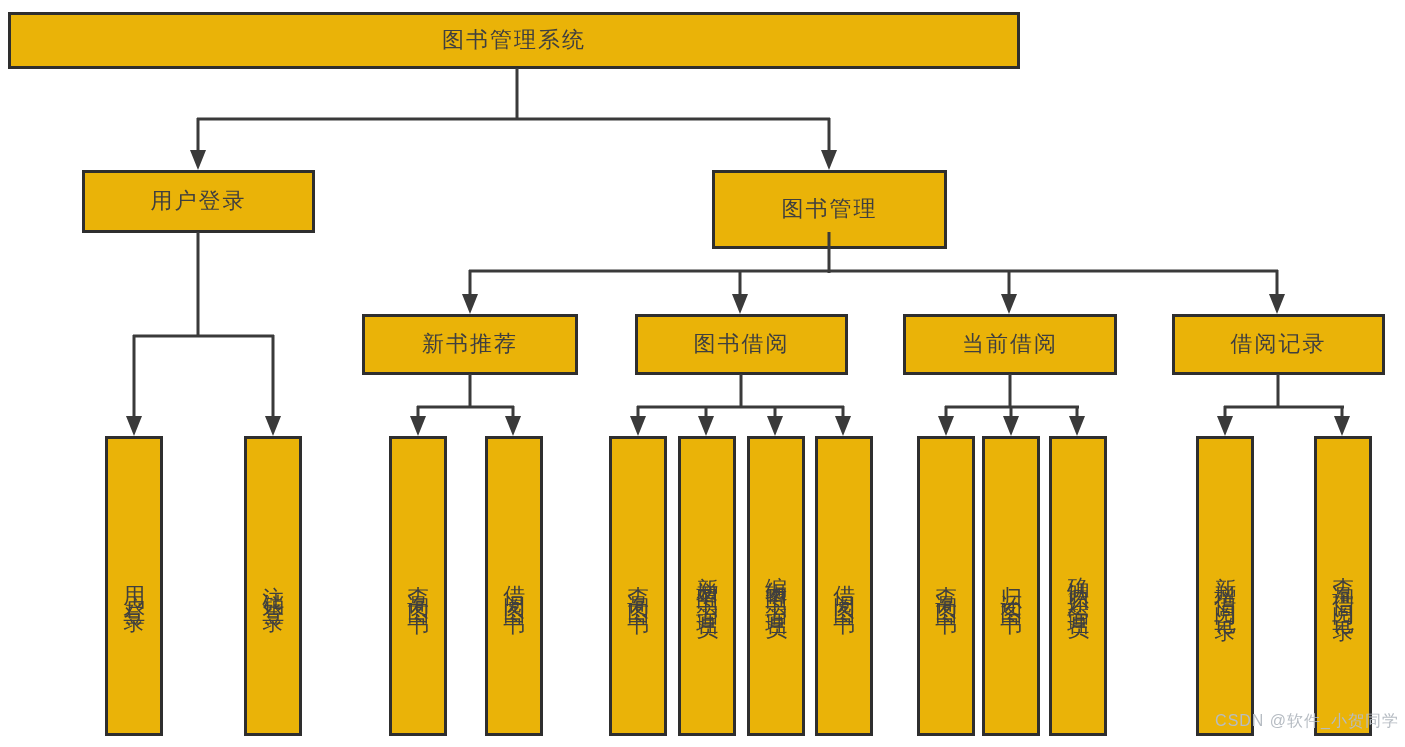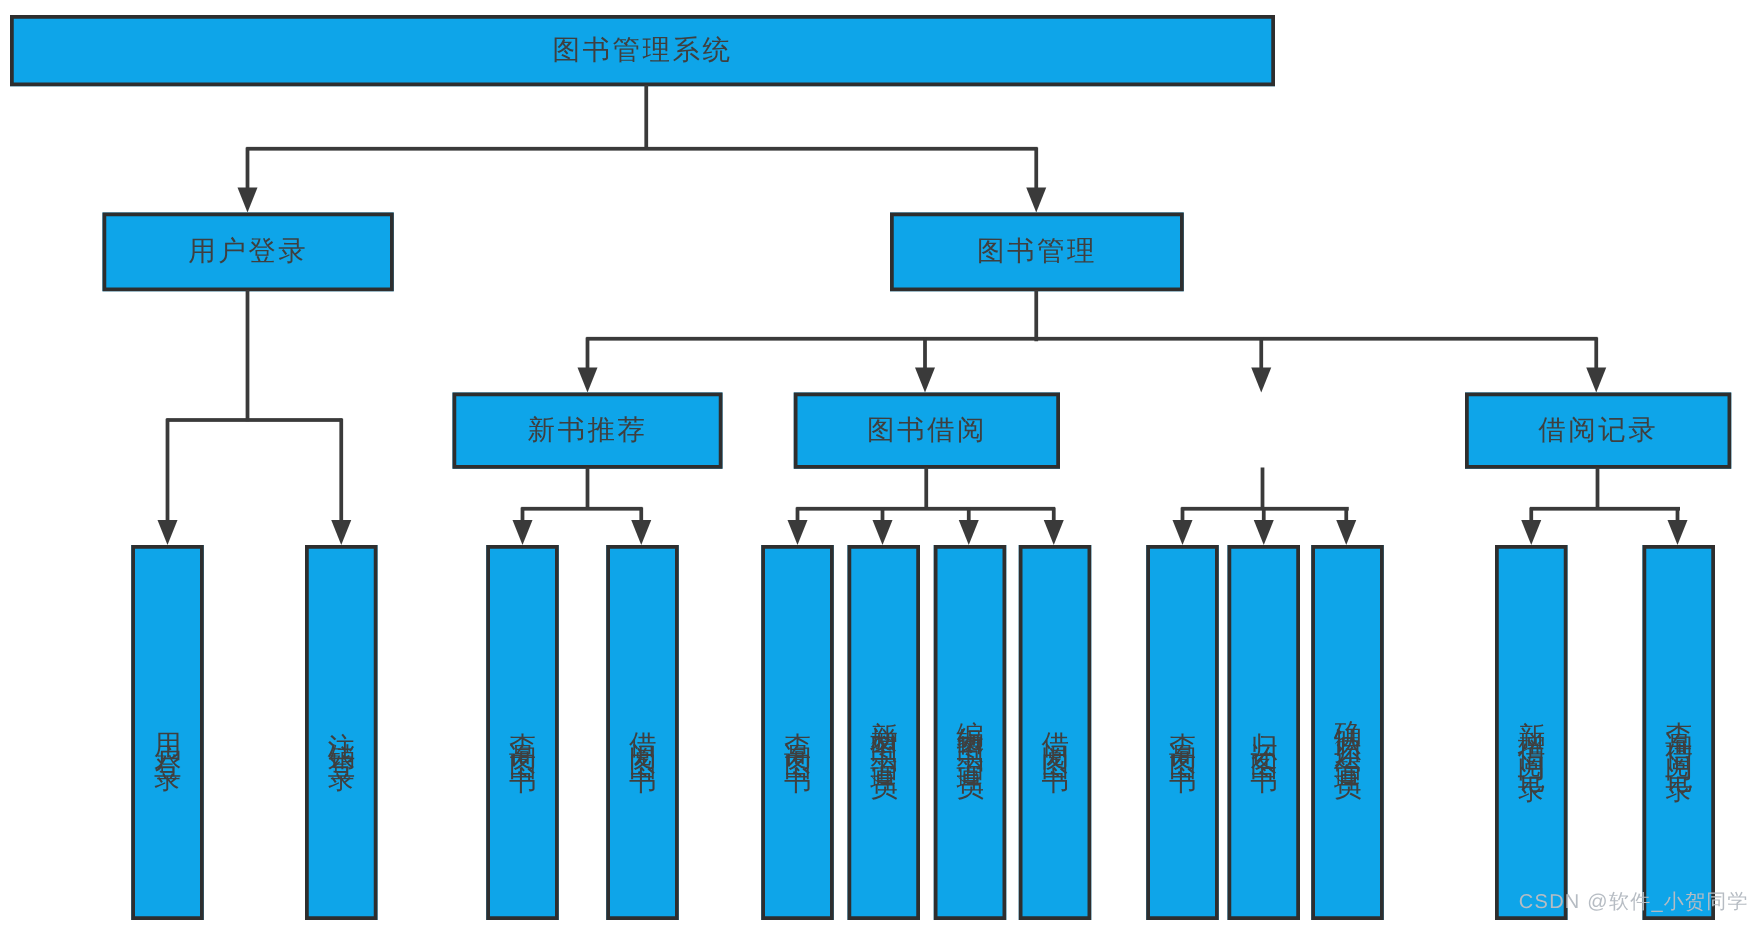--- a/index.html
+++ b/index.html
@@ -10,21 +10,21 @@
   .canvas{
     position:relative;
     width:1405px;
     height:747px;
     background:#ffffff;
     overflow:hidden;
   }
   .box{
     position:absolute;
     box-sizing:border-box;
-    background:#0ea5e9;
+    background:#eab308;
     border:3px solid #2e2e2e;
     color:#3f3f3f;
     display:flex;
     align-items:center;
     justify-content:center;
     font-size:22px;
     letter-spacing:2px;
     text-align:center;
     line-height:1.2;
   }
@@ -73,21 +73,21 @@
   <div class="box" style="left:8px;top:12px;width:1012px;height:57px;">图书管理系统</div>
 
   <div class="vline" style="left:517px;top:68px;height:52px;"></div>
   <div class="hline" style="left:197px;top:119px;width:633px;"></div>
   <div class="vline" style="left:198px;top:118px;height:36px;"></div>
   <div class="arrow" style="left:198px;top:150px;"></div>
   <div class="vline" style="left:829px;top:118px;height:36px;"></div>
   <div class="arrow" style="left:829px;top:150px;"></div>
 
   <div class="box" style="left:82px;top:170px;width:233px;height:63px;">用户登录</div>
-  <div class="box" style="left:712px;top:170px;width:235px;height:63px;">图书管理</div>
+  <div class="box" style="left:712px;top:170px;width:235px;height:79px;">图书管理</div>
 
   <div class="vline" style="left:198px;top:232px;height:105px;"></div>
   <div class="hline" style="left:133px;top:336px;width:141px;"></div>
   <div class="vline" style="left:134px;top:335px;height:83px;"></div>
   <div class="arrow" style="left:134px;top:416px;"></div>
   <div class="vline" style="left:273px;top:335px;height:83px;"></div>
   <div class="arrow" style="left:273px;top:416px;"></div>
 
   <div class="vline" style="left:829px;top:232px;height:41px;"></div>
   <div class="hline" style="left:469px;top:271px;width:809px;"></div>
@@ -95,20 +95,21 @@
   <div class="arrow" style="left:470px;top:294px;"></div>
   <div class="vline" style="left:740px;top:270px;height:26px;"></div>
   <div class="arrow" style="left:740px;top:294px;"></div>
   <div class="vline" style="left:1009px;top:270px;height:26px;"></div>
   <div class="arrow" style="left:1009px;top:294px;"></div>
   <div class="vline" style="left:1277px;top:270px;height:26px;"></div>
   <div class="arrow" style="left:1277px;top:294px;"></div>
 
   <div class="box" style="left:635px;top:314px;width:213px;height:61px;">图书借阅</div>
   <div class="box" style="left:362px;top:314px;width:216px;height:61px;">新书推荐</div>
+  <div class="box" style="left:903px;top:314px;width:214px;height:61px;">当前借阅</div>
   <div class="box" style="left:1172px;top:314px;width:213px;height:61px;">借阅记录</div>
 
   <div class="vline" style="left:470px;top:374px;height:34px;"></div>
   <div class="hline" style="left:417px;top:407px;width:97px;"></div>
   <div class="vline" style="left:418px;top:406px;height:12px;"></div>
   <div class="arrow" style="left:418px;top:416px;"></div>
   <div class="vline" style="left:513px;top:406px;height:12px;"></div>
   <div class="arrow" style="left:513px;top:416px;"></div>
 
   <div class="vline" style="left:741px;top:374px;height:34px;"></div>

